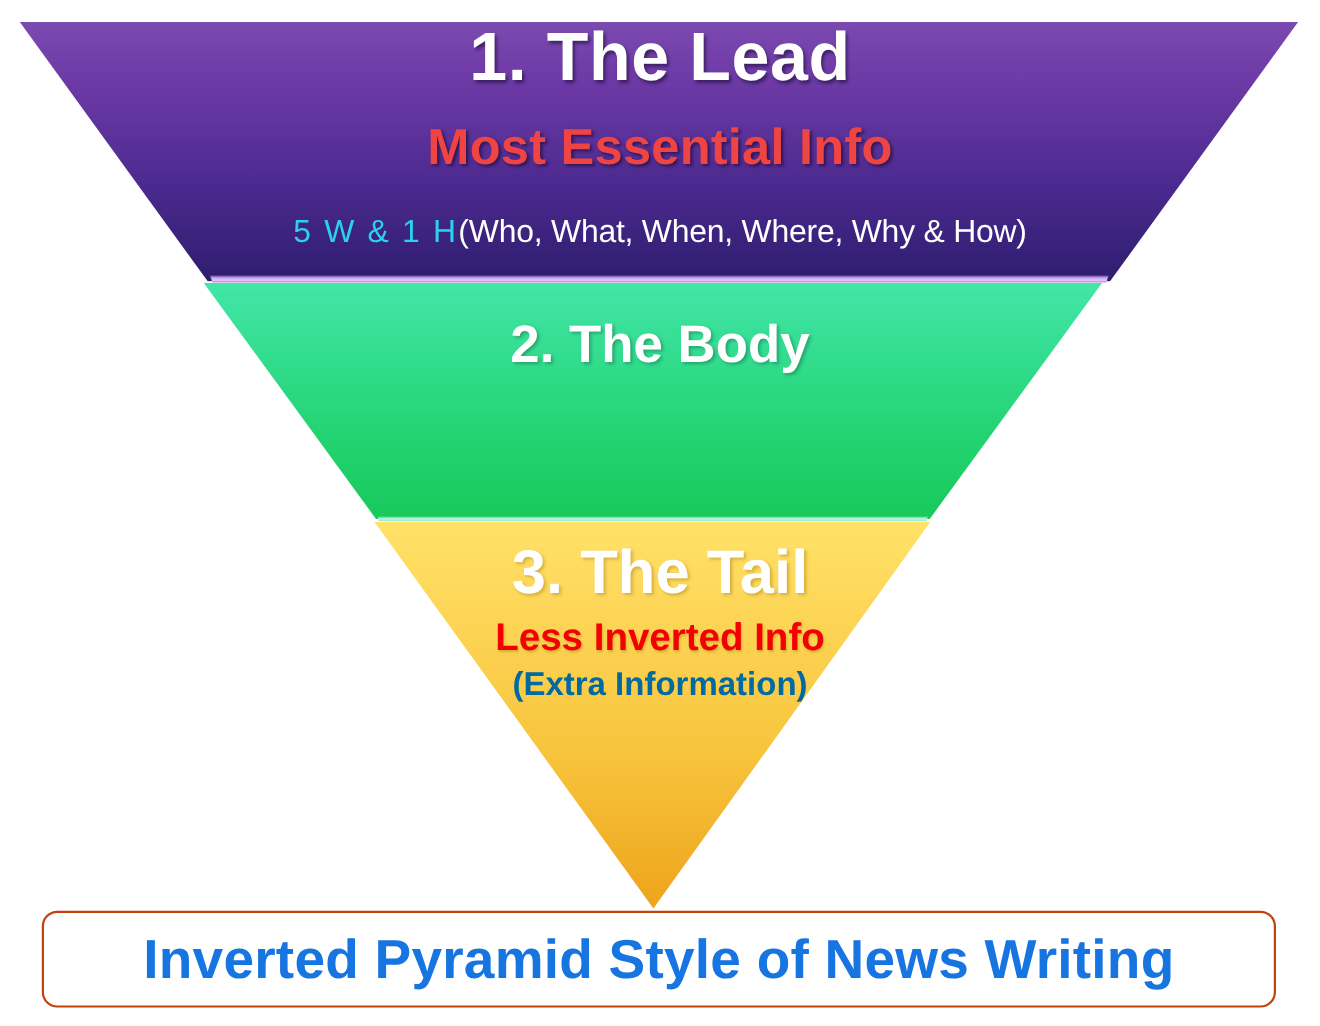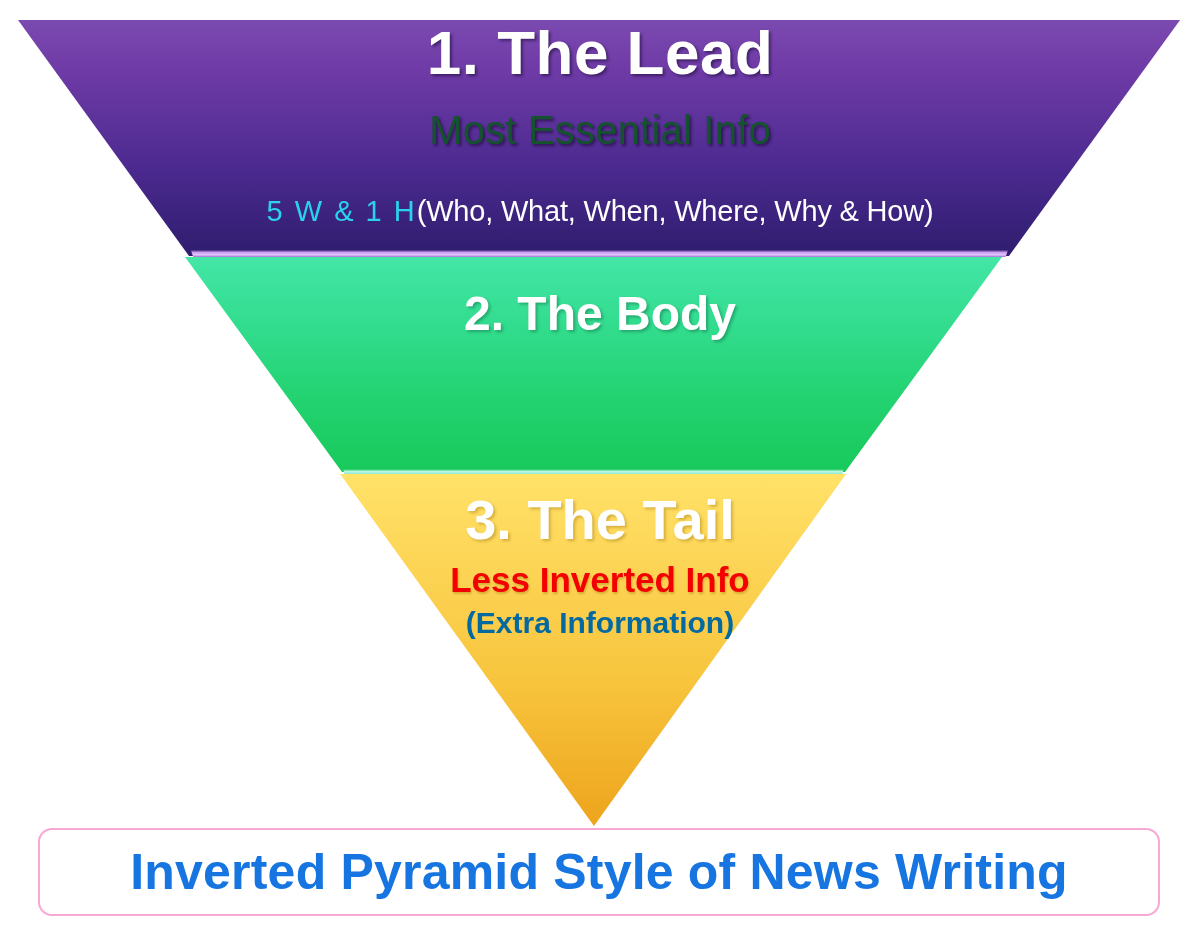--- a/index.html
+++ b/index.html
@@ -96,23 +96,23 @@
   .title-1 {
     top: 22px;
     font-size: 62px;
     font-weight: bold;
     color: #ffffff;
     letter-spacing: 0.5px;
     text-shadow: 2px 2px 3px rgba(20,10,50,0.55);
   }
   .sub-1 {
     top: 110px;
-    font-size: 40px;
-    font-weight: normal;
-    color: #14532d;
+    font-size: 46px;
+    font-weight: bold;
+    color: #ef4444;
     letter-spacing: 0.2px;
     text-shadow: 2px 2px 3px rgba(20,5,40,0.6);
   }
   .note-1 {
     top: 197px;
     font-size: 29px;
     font-weight: bold;
   }
   .note-1 .cyan {
     color: #2ad2f0;
@@ -163,21 +163,21 @@
   }
 
   
   .caption-box {
     position: absolute;
     left: 38px;
     top: 828px;
     width: 1122px;
     height: 88px;
     background: #ffffff;
-    border: 2px solid #f9a8d4;
+    border: 2px solid #c2410c;
     border-radius: 14px;
     box-sizing: border-box;
     display: flex;
     align-items: center;
     justify-content: center;
   }
   .caption-text {
     font-size: 50px;
     font-weight: bold;
     color: #1675e0;

